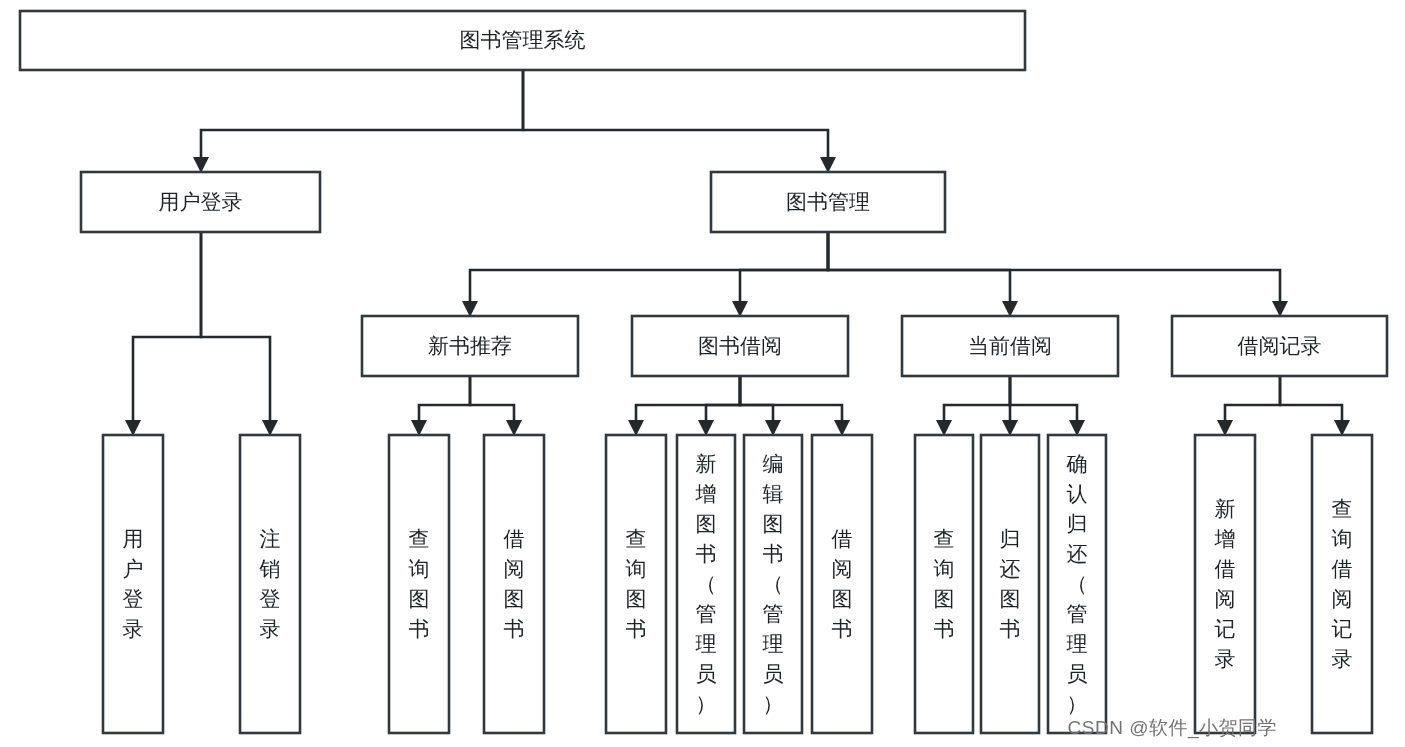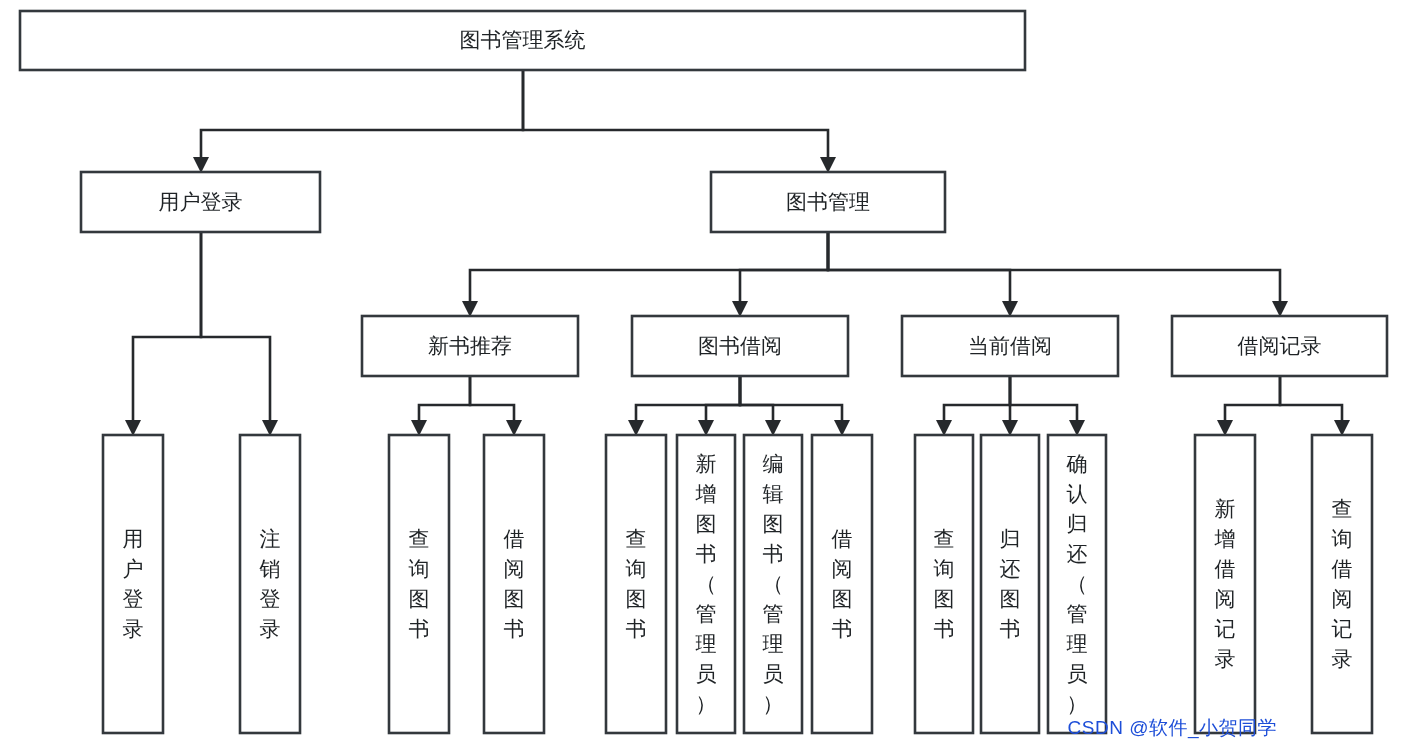--- a/index.html
+++ b/index.html
@@ -54,21 +54,21 @@
     font-size: 21px;
     fill: #1f2326;
     text-anchor: middle;
   }
   .watermark {
     position: absolute;
     right: 8px;
     bottom: 6px;
     font-family: "Liberation Sans", "DejaVu Sans", sans-serif;
     font-size: 19px;
-    color: #1d4ed8;
+    color: #737373;
     letter-spacing: 0.5px;
     white-space: nowrap;
     user-select: none;
   }
 </style>
 </head>
 <body>
 
 <div id="diagram-root">
   <svg class="diagram-canvas" viewBox="0 0 1405 747">

